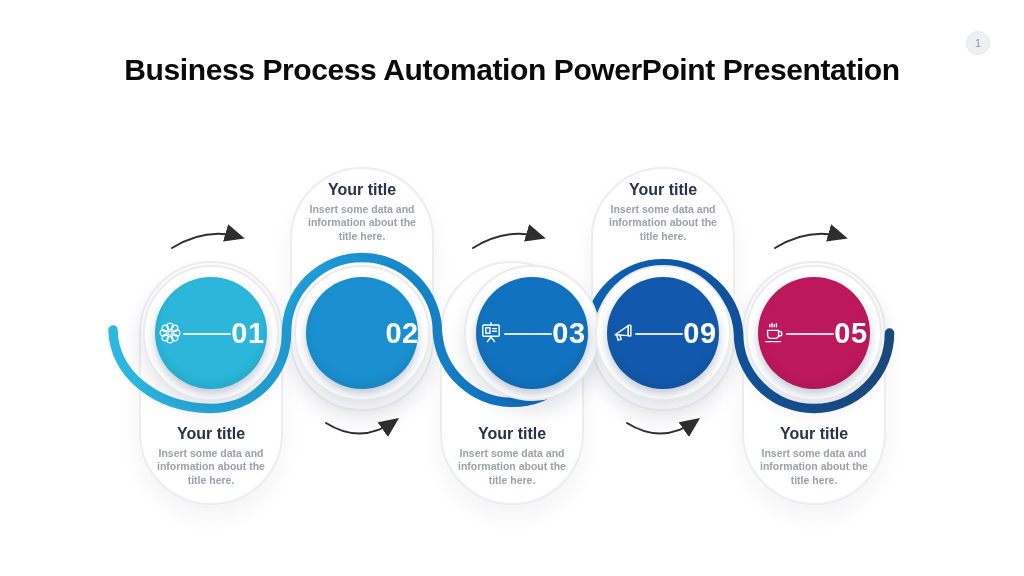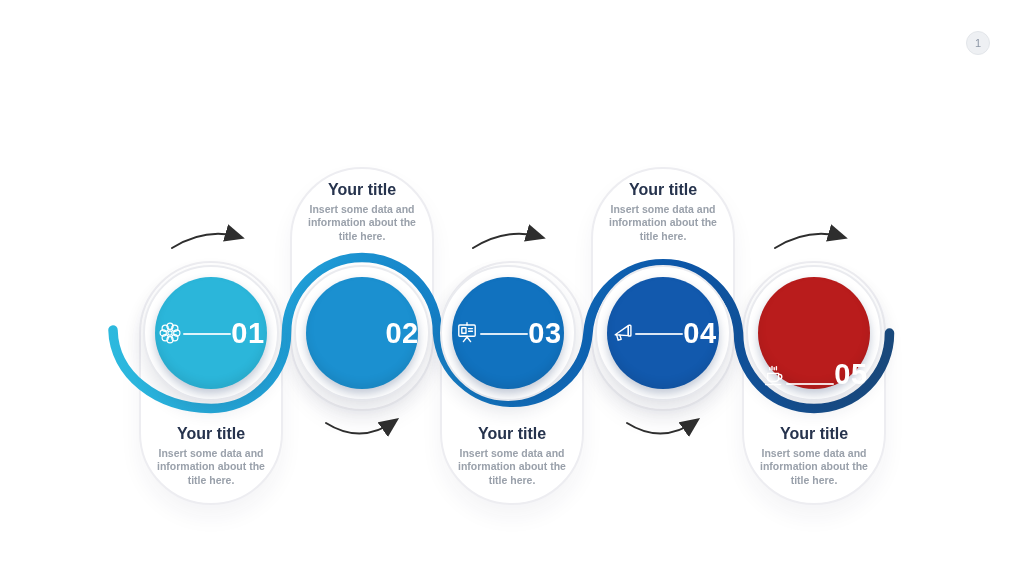--- a/index.html
+++ b/index.html
@@ -113,20 +113,21 @@
         <path d="M7.6 10.4 h11 v4.6 a3.4 3.4 0 0 1 -3.4 3.4 h-4.2 a3.4 3.4 0 0 1 -3.4 -3.4 Z"></path>
         <path d="M18.6 11.4 h0.9 a2.3 2.3 0 0 1 0 4.6 h-0.9"></path>
         <path d="M5.6 21.6 h15"></path>
       </g>
     </symbol>
   </defs>
 </svg>
 
 <div class="stage">
 
+  <h1 class="heading" style="color: rgb(10, 10, 10);">Business Process Automation PowerPoint Presentation</h1>
 
   <div class="page-badge">
     <span>1</span>
   </div>
 
   <div class="pill" style="left:139px;top:261px;"></div>
   <div class="pill" style="left:290px;top:167px;"></div>
   <div class="pill" style="left:440px;top:261px;"></div>
   <div class="pill" style="left:591px;top:167px;"></div>
   <div class="pill" style="left:742px;top:261px;"></div>
@@ -174,40 +175,40 @@
   </div>
   <div class="ring" style="left:294px;">
     <div class="disc" style="background: rgb(27, 144, 208); gap: 40px;">
       <svg class="icn">
           <use href="#layers-icon" xlink:href="#layers-icon"></use>
         </svg>
       <div class="divider"></div>
       <div class="num">02</div>
     </div>
   </div>
-  <div class="ring" style="left:440px;">
+  <div class="ring" style="left:464px;">
     <div class="disc" style="background: rgb(17, 114, 191);">
       <svg class="icn">
           <use href="#presentation-icon" xlink:href="#presentation-icon"></use>
         </svg>
       <div class="divider"></div>
       <div class="num">03</div>
     </div>
   </div>
   <div class="ring" style="left:595px;">
     <div class="disc" style="background: rgb(18, 89, 173);">
       <svg class="icn">
           <use href="#megaphone-icon" xlink:href="#megaphone-icon"></use>
         </svg>
       <div class="divider"></div>
-      <div class="num">04</div>
+      <div class="num">09</div>
     </div>
   </div>
   <div class="ring" style="left:746px;">
-    <div class="disc" style="background: #b91c1c; align-items: flex-end;">
+    <div class="disc" style="background: #be185d;">
       <svg class="icn">
           <use href="#coffee-icon" xlink:href="#coffee-icon"></use>
         </svg>
       <div class="divider"></div>
       <div class="num">05</div>
     </div>
   </div>
 
   <div class="texts" style="left:139px;top:425px;">
     <div class="t-title" style="color: rgb(38, 51, 77);">Your title</div>

